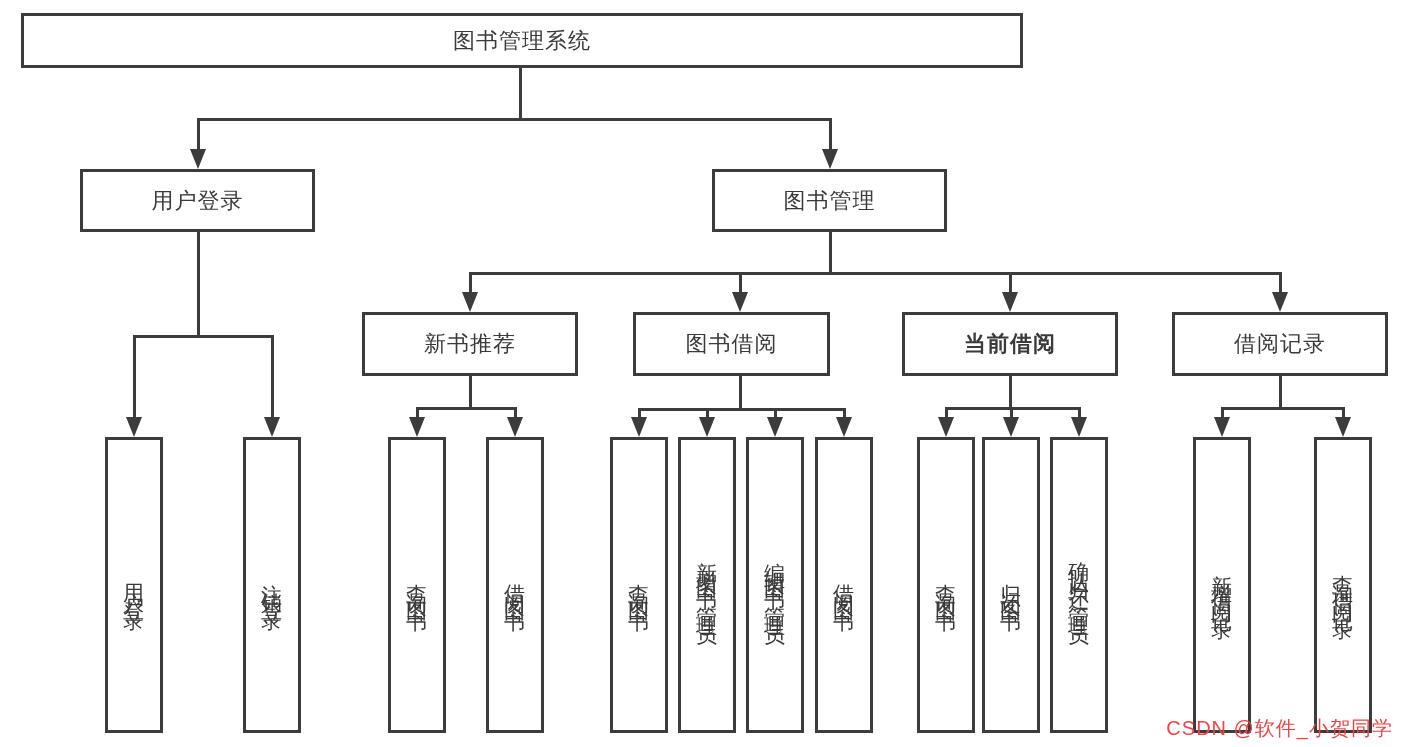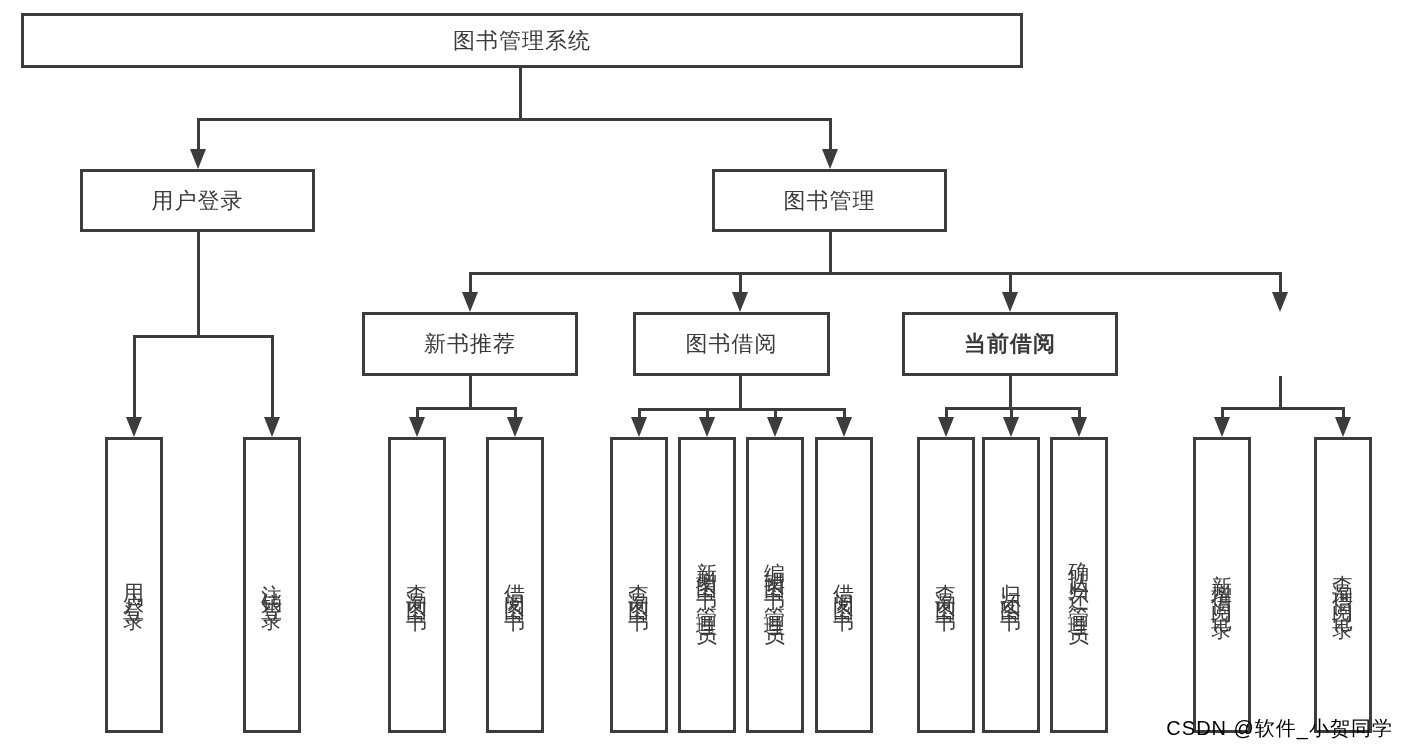--- a/index.html
+++ b/index.html
@@ -48,21 +48,21 @@
     height: 0;
     border-left: 8px solid transparent;
     border-right: 8px solid transparent;
     border-top: 20px solid #3c3c3c;
   }
   .watermark {
     position: absolute;
     right: 12px;
     bottom: 5px;
     font-size: 20px;
-    color: #000000;
+    color: #ef4444;
     letter-spacing: 1px;
     z-index: 10;
     white-space: nowrap;
   }
 </style>
 </head>
 <body>
 
 <div id="canvas">
   <div class="watermark">CSDN @软件_小贺同学</div>
@@ -76,20 +76,23 @@
       <span class="lbl">新书推荐</span>
     </div>
     <div class="node h" style="left: 712px; top: 169px; width: 235px; height: 63px;">
       <span class="lbl">图书管理</span>
     </div>
     <div class="node h" style="left: 633px; top: 312px; width: 197px; height: 64px;">
       <span class="lbl">图书借阅</span>
     </div>
     <div class="node h" style="left: 902px; top: 312px; width: 216px; height: 64px; font-weight: bold;">
       <span class="lbl">当前借阅</span>
+    </div>
+    <div class="node h" style="left: 1172px; top: 312px; width: 216px; height: 64px;">
+      <span class="lbl">借阅记录</span>
     </div>
     <div class="node v" style="left: 105px; top: 437px; width: 58px; height: 296px;">
       <span class="lbl">用户登录</span>
     </div>
     <div class="node v" style="left: 243px; top: 437px; width: 58px; height: 296px;">
       <span class="lbl">注销登录</span>
     </div>
     <div class="node v" style="left: 388px; top: 437px; width: 58px; height: 296px;">
       <span class="lbl">查询图书</span>
     </div>

